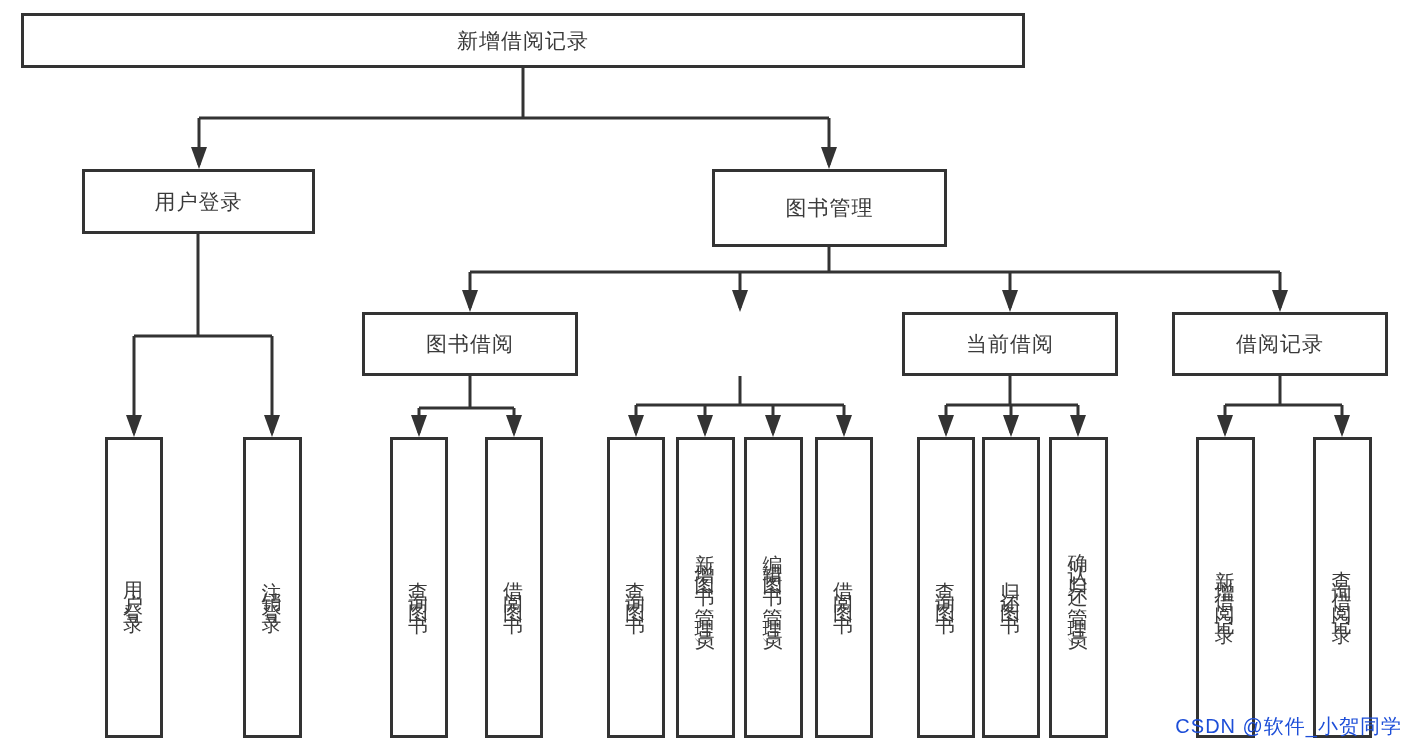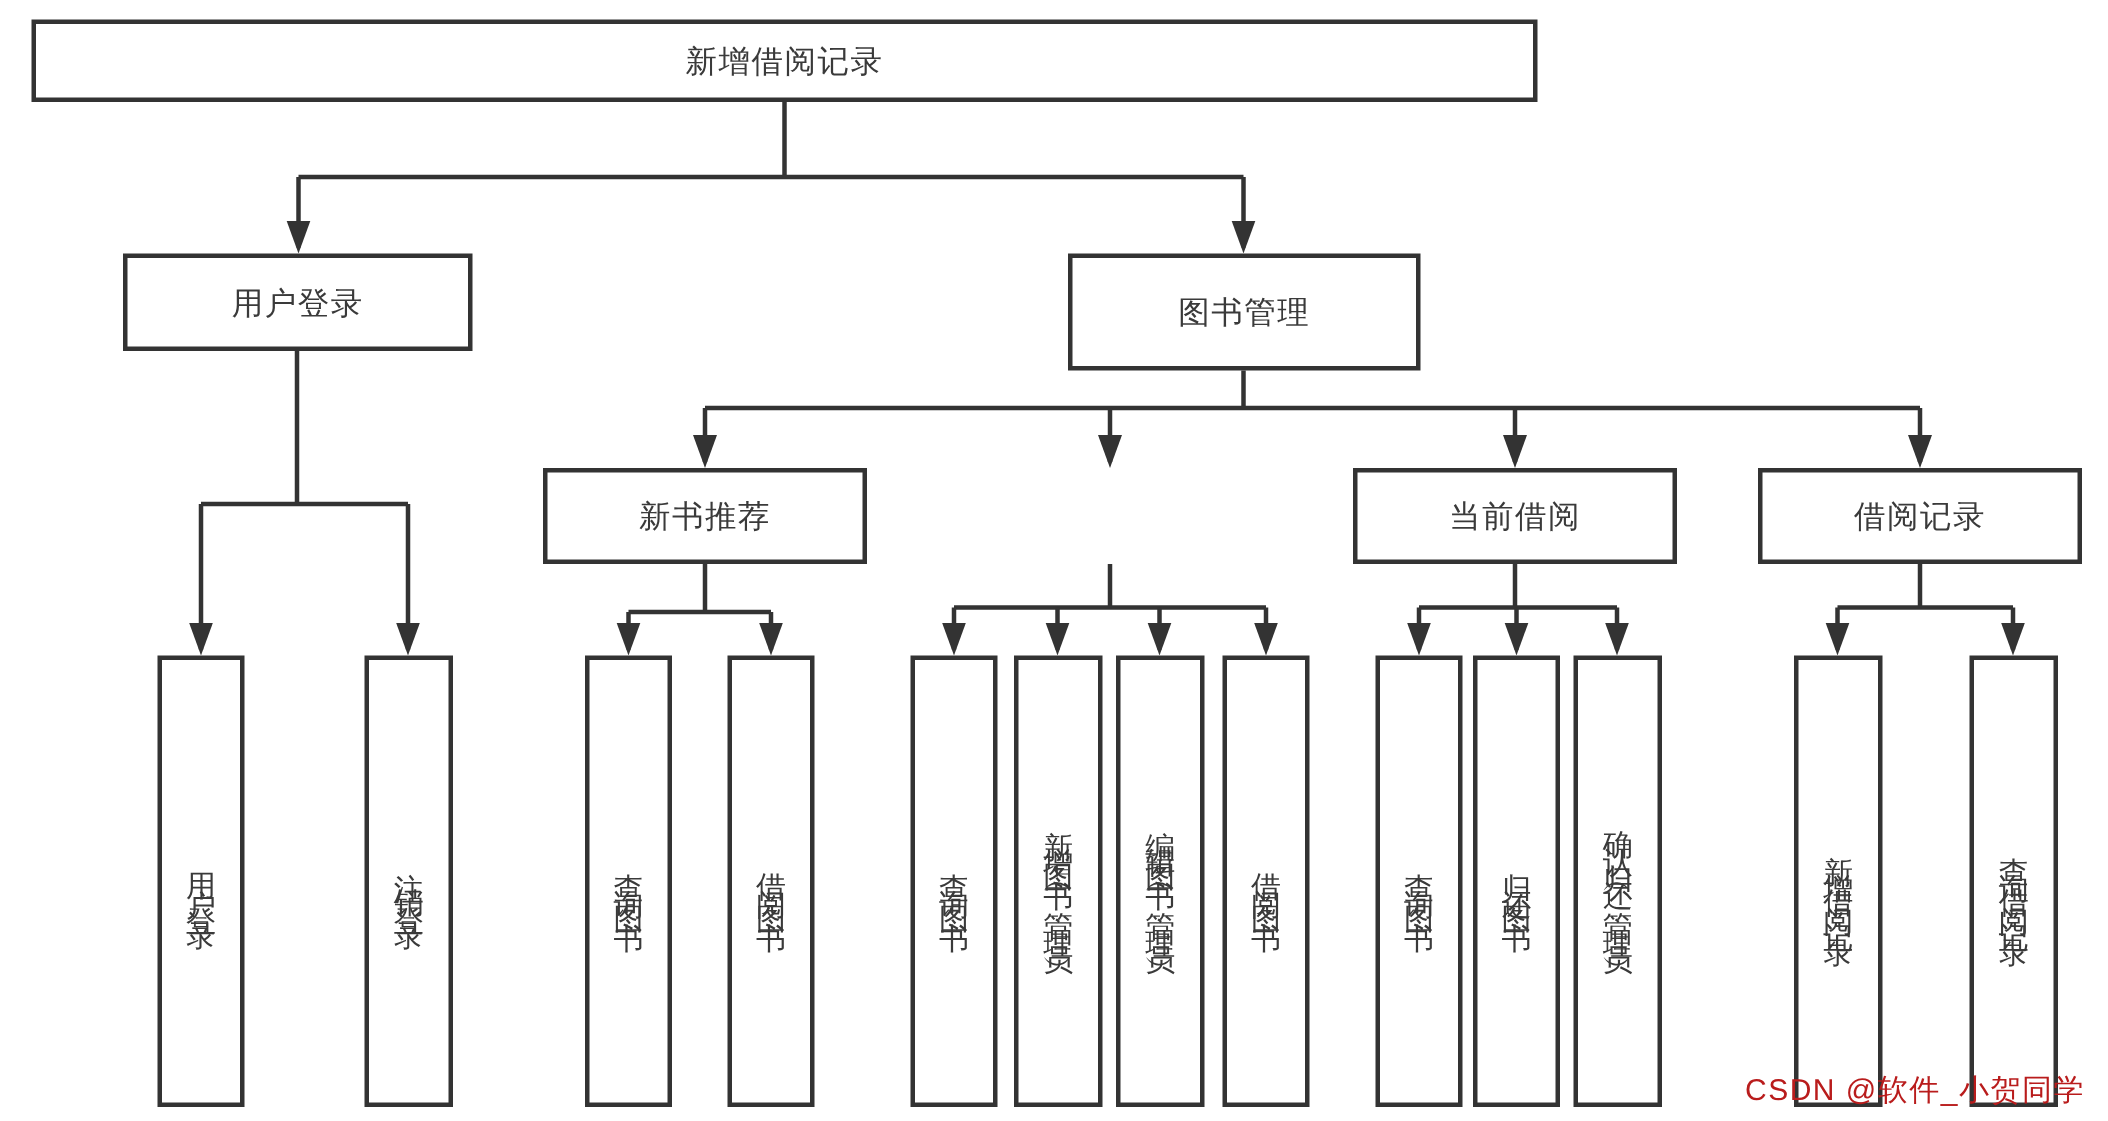--- a/index.html
+++ b/index.html
@@ -62,24 +62,24 @@
   .c6  { left: 676px; width: 59px; }
   .c7  { left: 744px; width: 59px; }
   .c8  { left: 815px; }
   .c9  { left: 917px; }
   .c10 { left: 982px; }
   .c11 { left: 1049px; width: 59px; }
   .c12 { left: 1196px; width: 59px; }
   .c13 { left: 1313px; width: 59px; }
   .watermark {
     position: absolute;
-    right: 15px;
+    right: 3px;
     top: 713px;
     font-size: 20px;
-    color: #b91c1c;
+    color: #1d4ed8;
     letter-spacing: 1px;
     z-index: 3;
     white-space: nowrap;
   }
 </style>
 </head>
 <body>
 
 <div class="canvas">
 
@@ -153,21 +153,21 @@
   </div>
 
   <div class="box hbox lvl2a">
     <span>用户登录</span>
   </div>
   <div class="box hbox lvl2b">
     <span>图书管理</span>
   </div>
 
   <div class="box hbox lvl3 l3a">
-    <span>新书推荐</span>
+    <span>图书借阅</span>
   </div>
   <div class="box hbox lvl3 l3c">
     <span>当前借阅</span>
   </div>
   <div class="box hbox lvl3 l3d">
     <span>借阅记录</span>
   </div>
 
   <div class="box leaf c1">
     <span class="vtext">用户登录</span>

